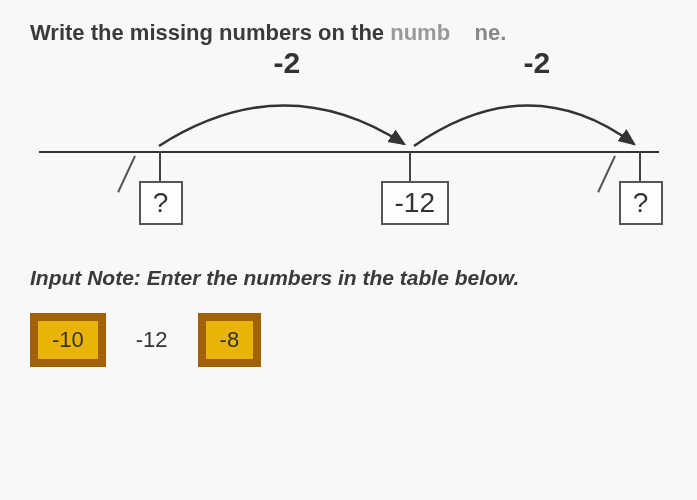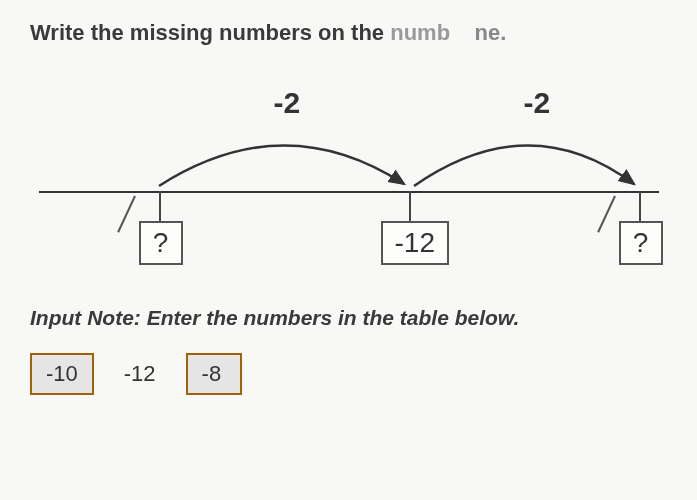--- a/index.html
+++ b/index.html
@@ -8,21 +8,20 @@
       height: 500px;
       background: #f8f8f6;
       font-family: Arial, sans-serif;
       padding: 20px 30px;
       color: #333;
     }
     .instruction {
       font-size: 22px;
       font-weight: bold;
       color: #3a3a3a;
-      margin-bottom: 40px;
     }
     .instruction .faded { color: #999; }
     .instruction .faded2 { color: #888; }
     .numberline-wrap {
       position: relative;
       width: 620px;
       height: 190px;
       margin: 0 auto 30px;
     }
     .arc-label {
@@ -84,22 +83,22 @@
       font-weight: bold;
       color: #3a3a3a;
       margin-bottom: 23px;
     }
     .answer-row {
       display: flex;
       align-items: center;
       gap: 30px;
     }
     .answer-box {
-      border: 2px solid #a16207;
-      background: #e5e5e5;
+      border: 8px solid #a16207;
+      background: #eab308;
       font-size: 22px;
       color: #333;
       padding: 6px 14px;
       min-width: 56px;
       text-align: left;
     }
     .answer-static {
       font-size: 22px;
       color: #333;
     }

